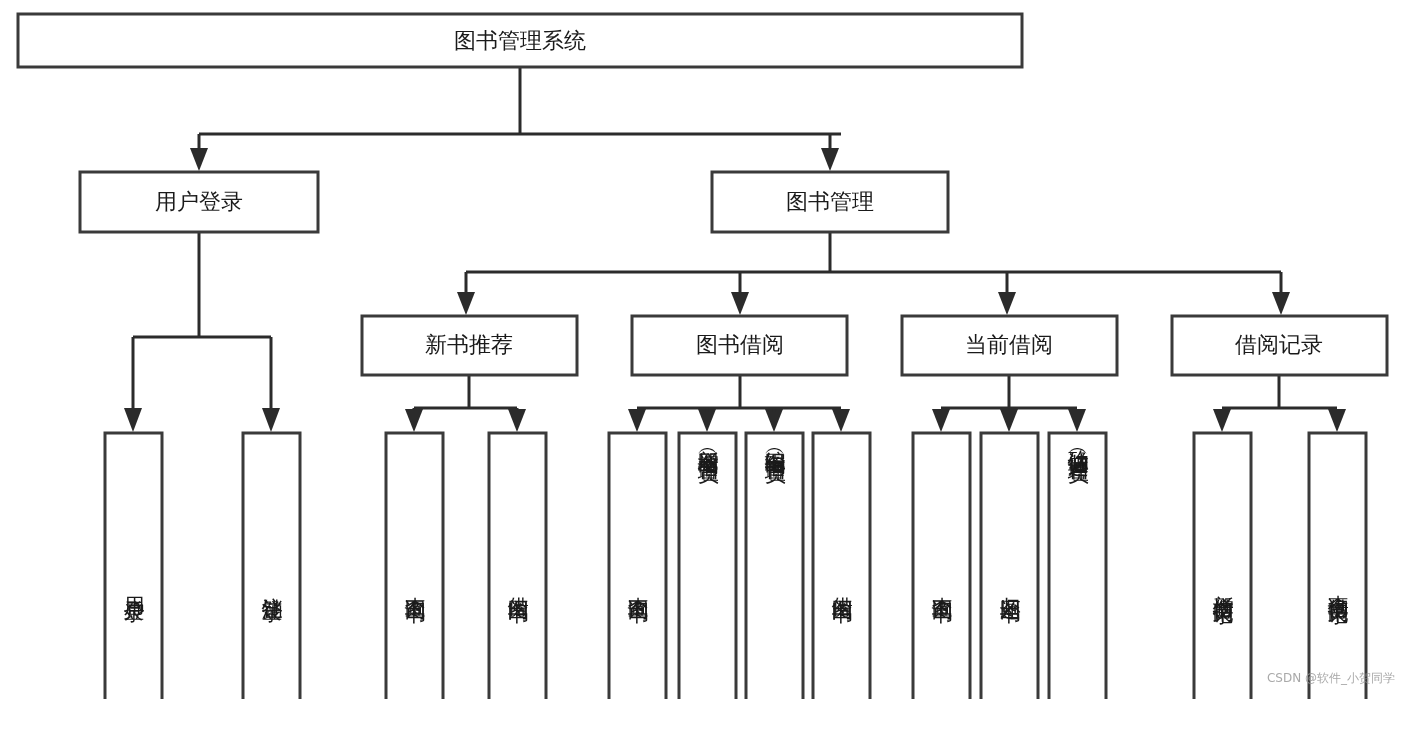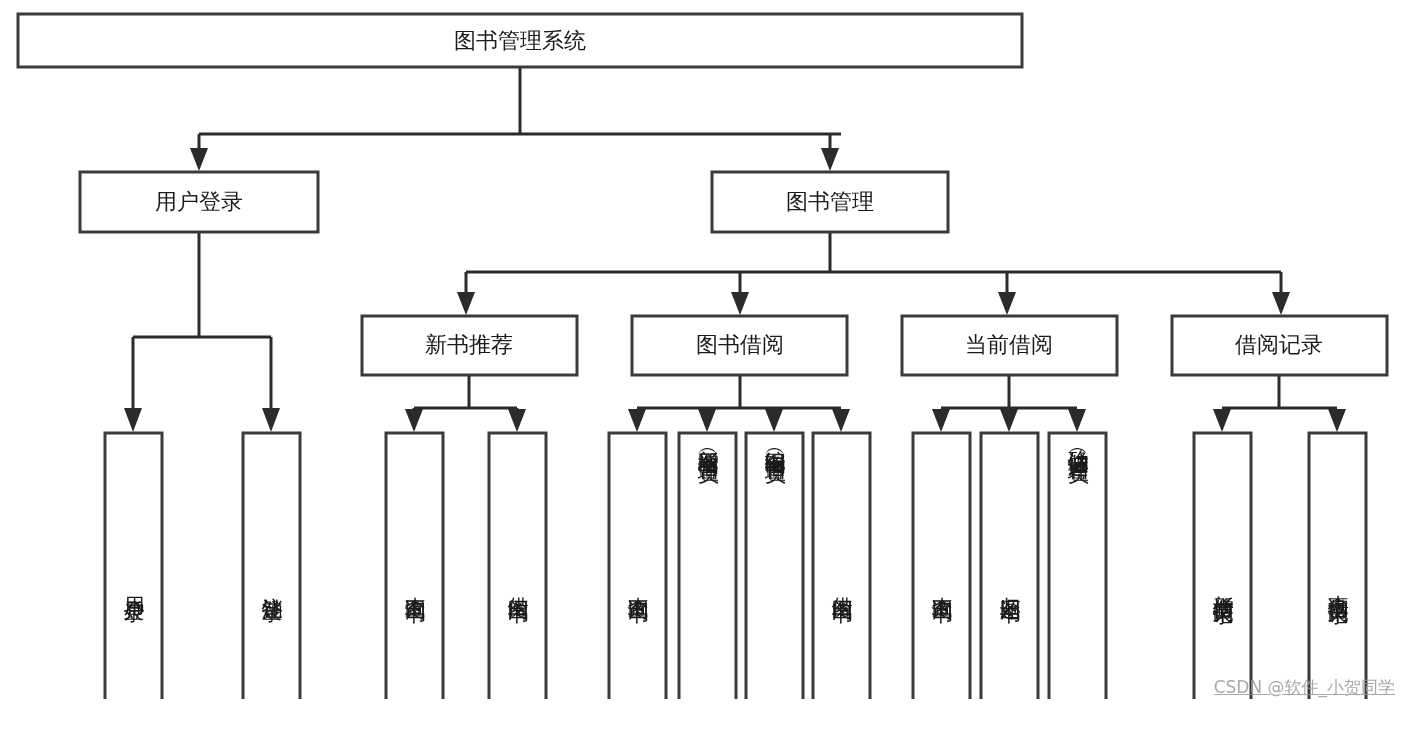--- a/index.html
+++ b/index.html
@@ -73,28 +73,27 @@
     font-family: "DejaVu Sans", "Liberation Sans", sans-serif;
     font-size: 21px;
     line-height: 1.22;
     letter-spacing: 2px;
     color: #1a1a1a;
     white-space: nowrap;
   }
   .watermark {
     position: absolute;
     right: 10px;
-    bottom: 0;
-    font-family: "DejaVu Sans", "Liberation Sans", sans-serif;
-    font-size: 17px;
+    bottom: 12px;
+    font-family: "DejaVu Sans", "Liberation Sans", sans-serif;
+    font-size: 12px;
     color: #9a9a9a;
     opacity: 0.85;
     user-select: none;
     white-space: nowrap;
-    text-decoration: underline;
   }
 </style>
 </head>
 <body>
 
 <div id="diagram-root">
 
   <svg id="flowchart" viewBox="0 0 1405 747" xmlns="http://www.w3.org/2000/svg">
 
     <g>

